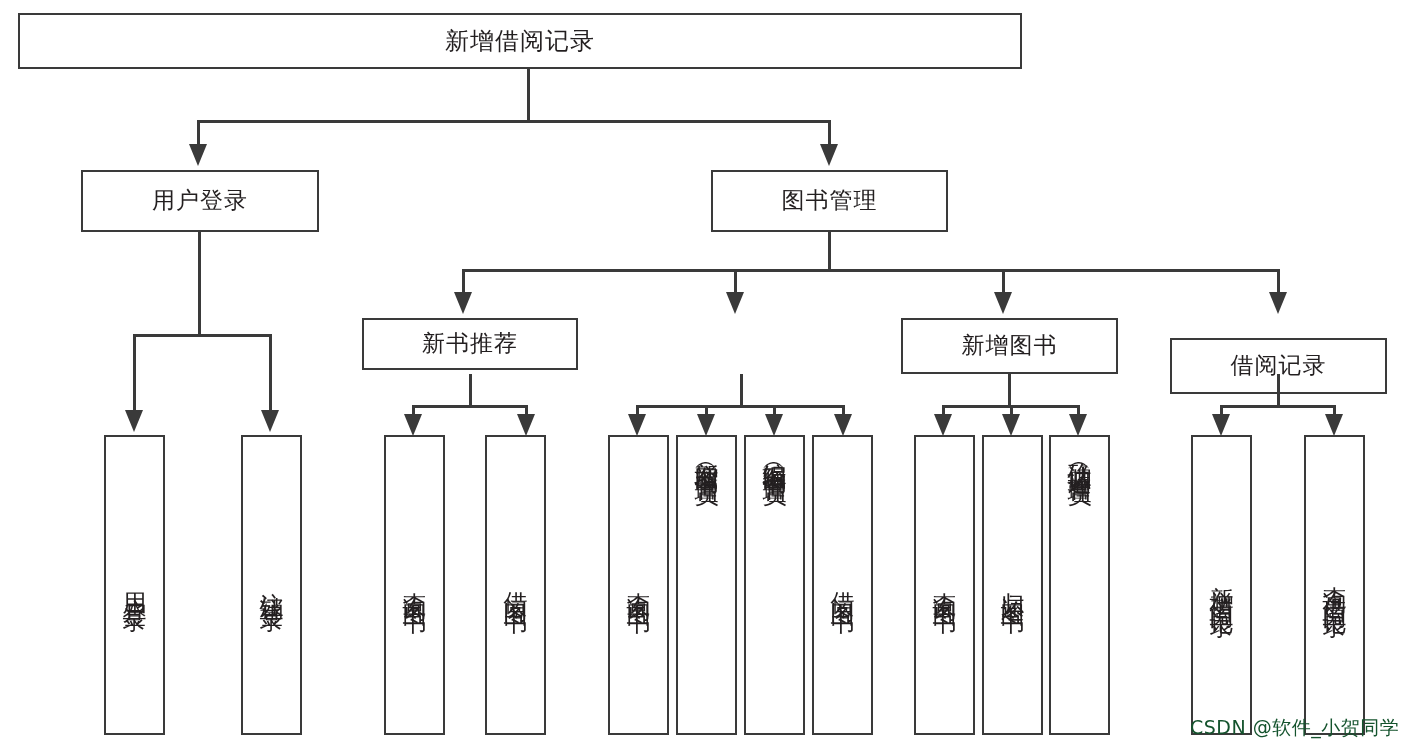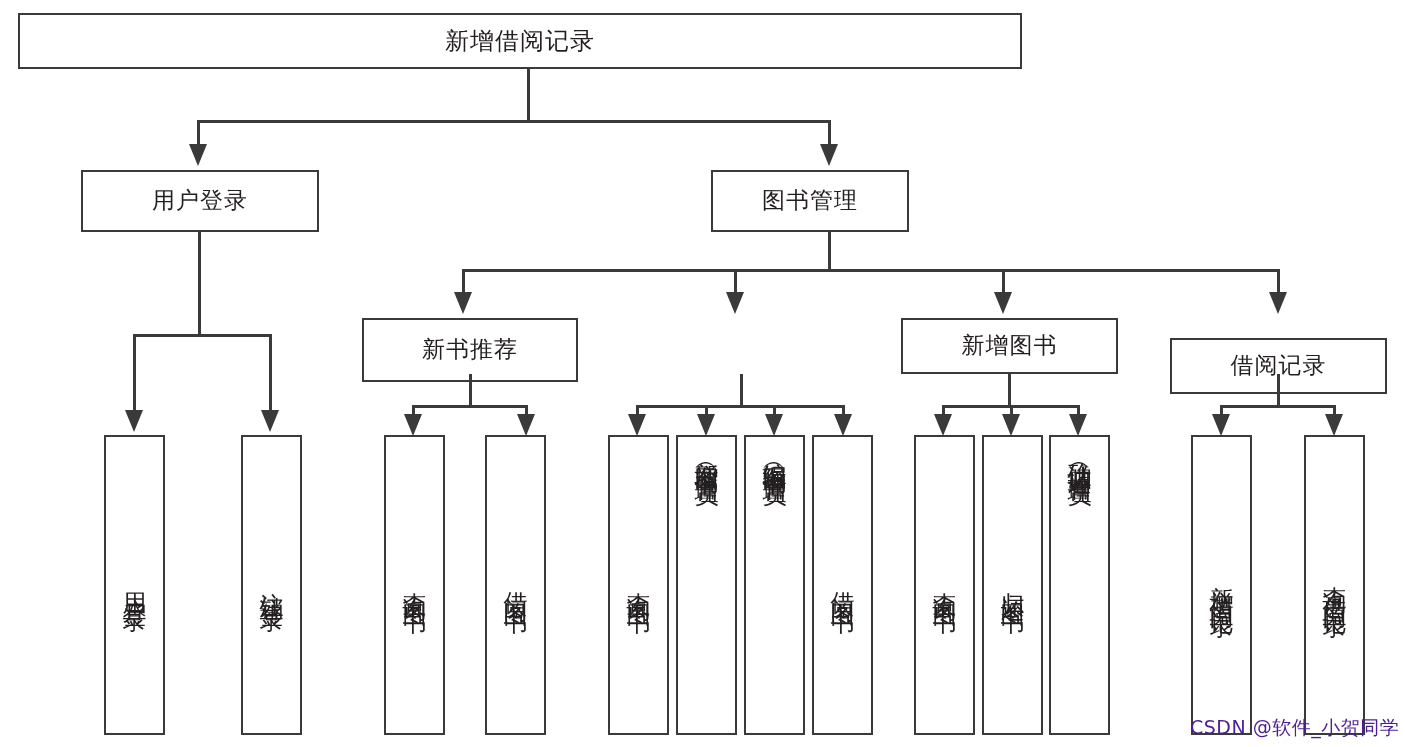--- a/index.html
+++ b/index.html
@@ -64,21 +64,21 @@
     position:absolute;
     width:0;height:0;
     border-left:9px solid transparent;
     border-right:9px solid transparent;
     border-top:22px solid #3a3a3a;
   }
   
   #watermark{
     position:absolute;
     font-size:19px;
-    color:#4c1d95;
+    color:#14532d;
     white-space:nowrap;
     letter-spacing:0.5px;
     user-select:none;
   }
 </style>
 </head>
 <body>
 
 <div id="canvas">
 
@@ -91,21 +91,21 @@
   <div class="edge hline" style="left:197px;top:120px;width:634px;height:2.5px;"></div>
   <div class="edge vline" style="left:197px;top:120px;width:2.5px;height:25px;"></div>
   <div class="arrow" style="left:189px;top:144px;"></div>
   <div class="edge vline" style="left:828px;top:120px;width:2.5px;height:25px;"></div>
   <div class="arrow" style="left:820px;top:144px;"></div>
 
   <div class="node h" style="left:81px;top:170px;width:238px;height:62px;">
     <span class="lbl">用户登录</span>
   </div>
 
-  <div class="node h" style="left:711px;top:170px;width:198px;height:62px;">
+  <div class="node h" style="left:711px;top:170px;width:237px;height:62px;">
     <span class="lbl">图书管理</span>
   </div>
 
   <div class="edge vline" style="left:198px;top:232px;width:2.5px;height:104px;"></div>
   <div class="edge hline" style="left:133px;top:334px;width:136px;height:2.5px;"></div>
   <div class="edge vline" style="left:133px;top:334px;width:2.5px;height:77px;"></div>
   <div class="arrow" style="left:125px;top:410px;"></div>
   <div class="edge vline" style="left:269px;top:334px;width:2.5px;height:77px;"></div>
   <div class="arrow" style="left:261px;top:410px;"></div>
 
@@ -114,21 +114,21 @@
 
   <div class="edge vline" style="left:462px;top:269px;width:2.5px;height:24px;"></div>
   <div class="arrow" style="left:454px;top:292px;"></div>
   <div class="edge vline" style="left:734px;top:269px;width:2.5px;height:24px;"></div>
   <div class="arrow" style="left:726px;top:292px;"></div>
   <div class="edge vline" style="left:1002px;top:269px;width:2.5px;height:24px;"></div>
   <div class="arrow" style="left:994px;top:292px;"></div>
   <div class="edge vline" style="left:1277px;top:269px;width:2.5px;height:24px;"></div>
   <div class="arrow" style="left:1269px;top:292px;"></div>
 
-  <div class="node h" style="left:362px;top:318px;width:216px;height:64px;">
+  <div class="node h" style="left:362px;top:318px;width:216px;height:52px;">
     <span class="lbl">新书推荐</span>
   </div>
   <div class="node h" style="left:901px;top:318px;width:217px;height:56px;">
     <span class="lbl">新增图书</span>
   </div>
   <div class="node h" style="left:1170px;top:318px;width:217px;height:56px;margin-top:20px;">
     <span class="lbl">借阅记录</span>
   </div>
 
   <div class="edge vline" style="left:469px;top:374px;width:2.5px;height:33px;"></div>

